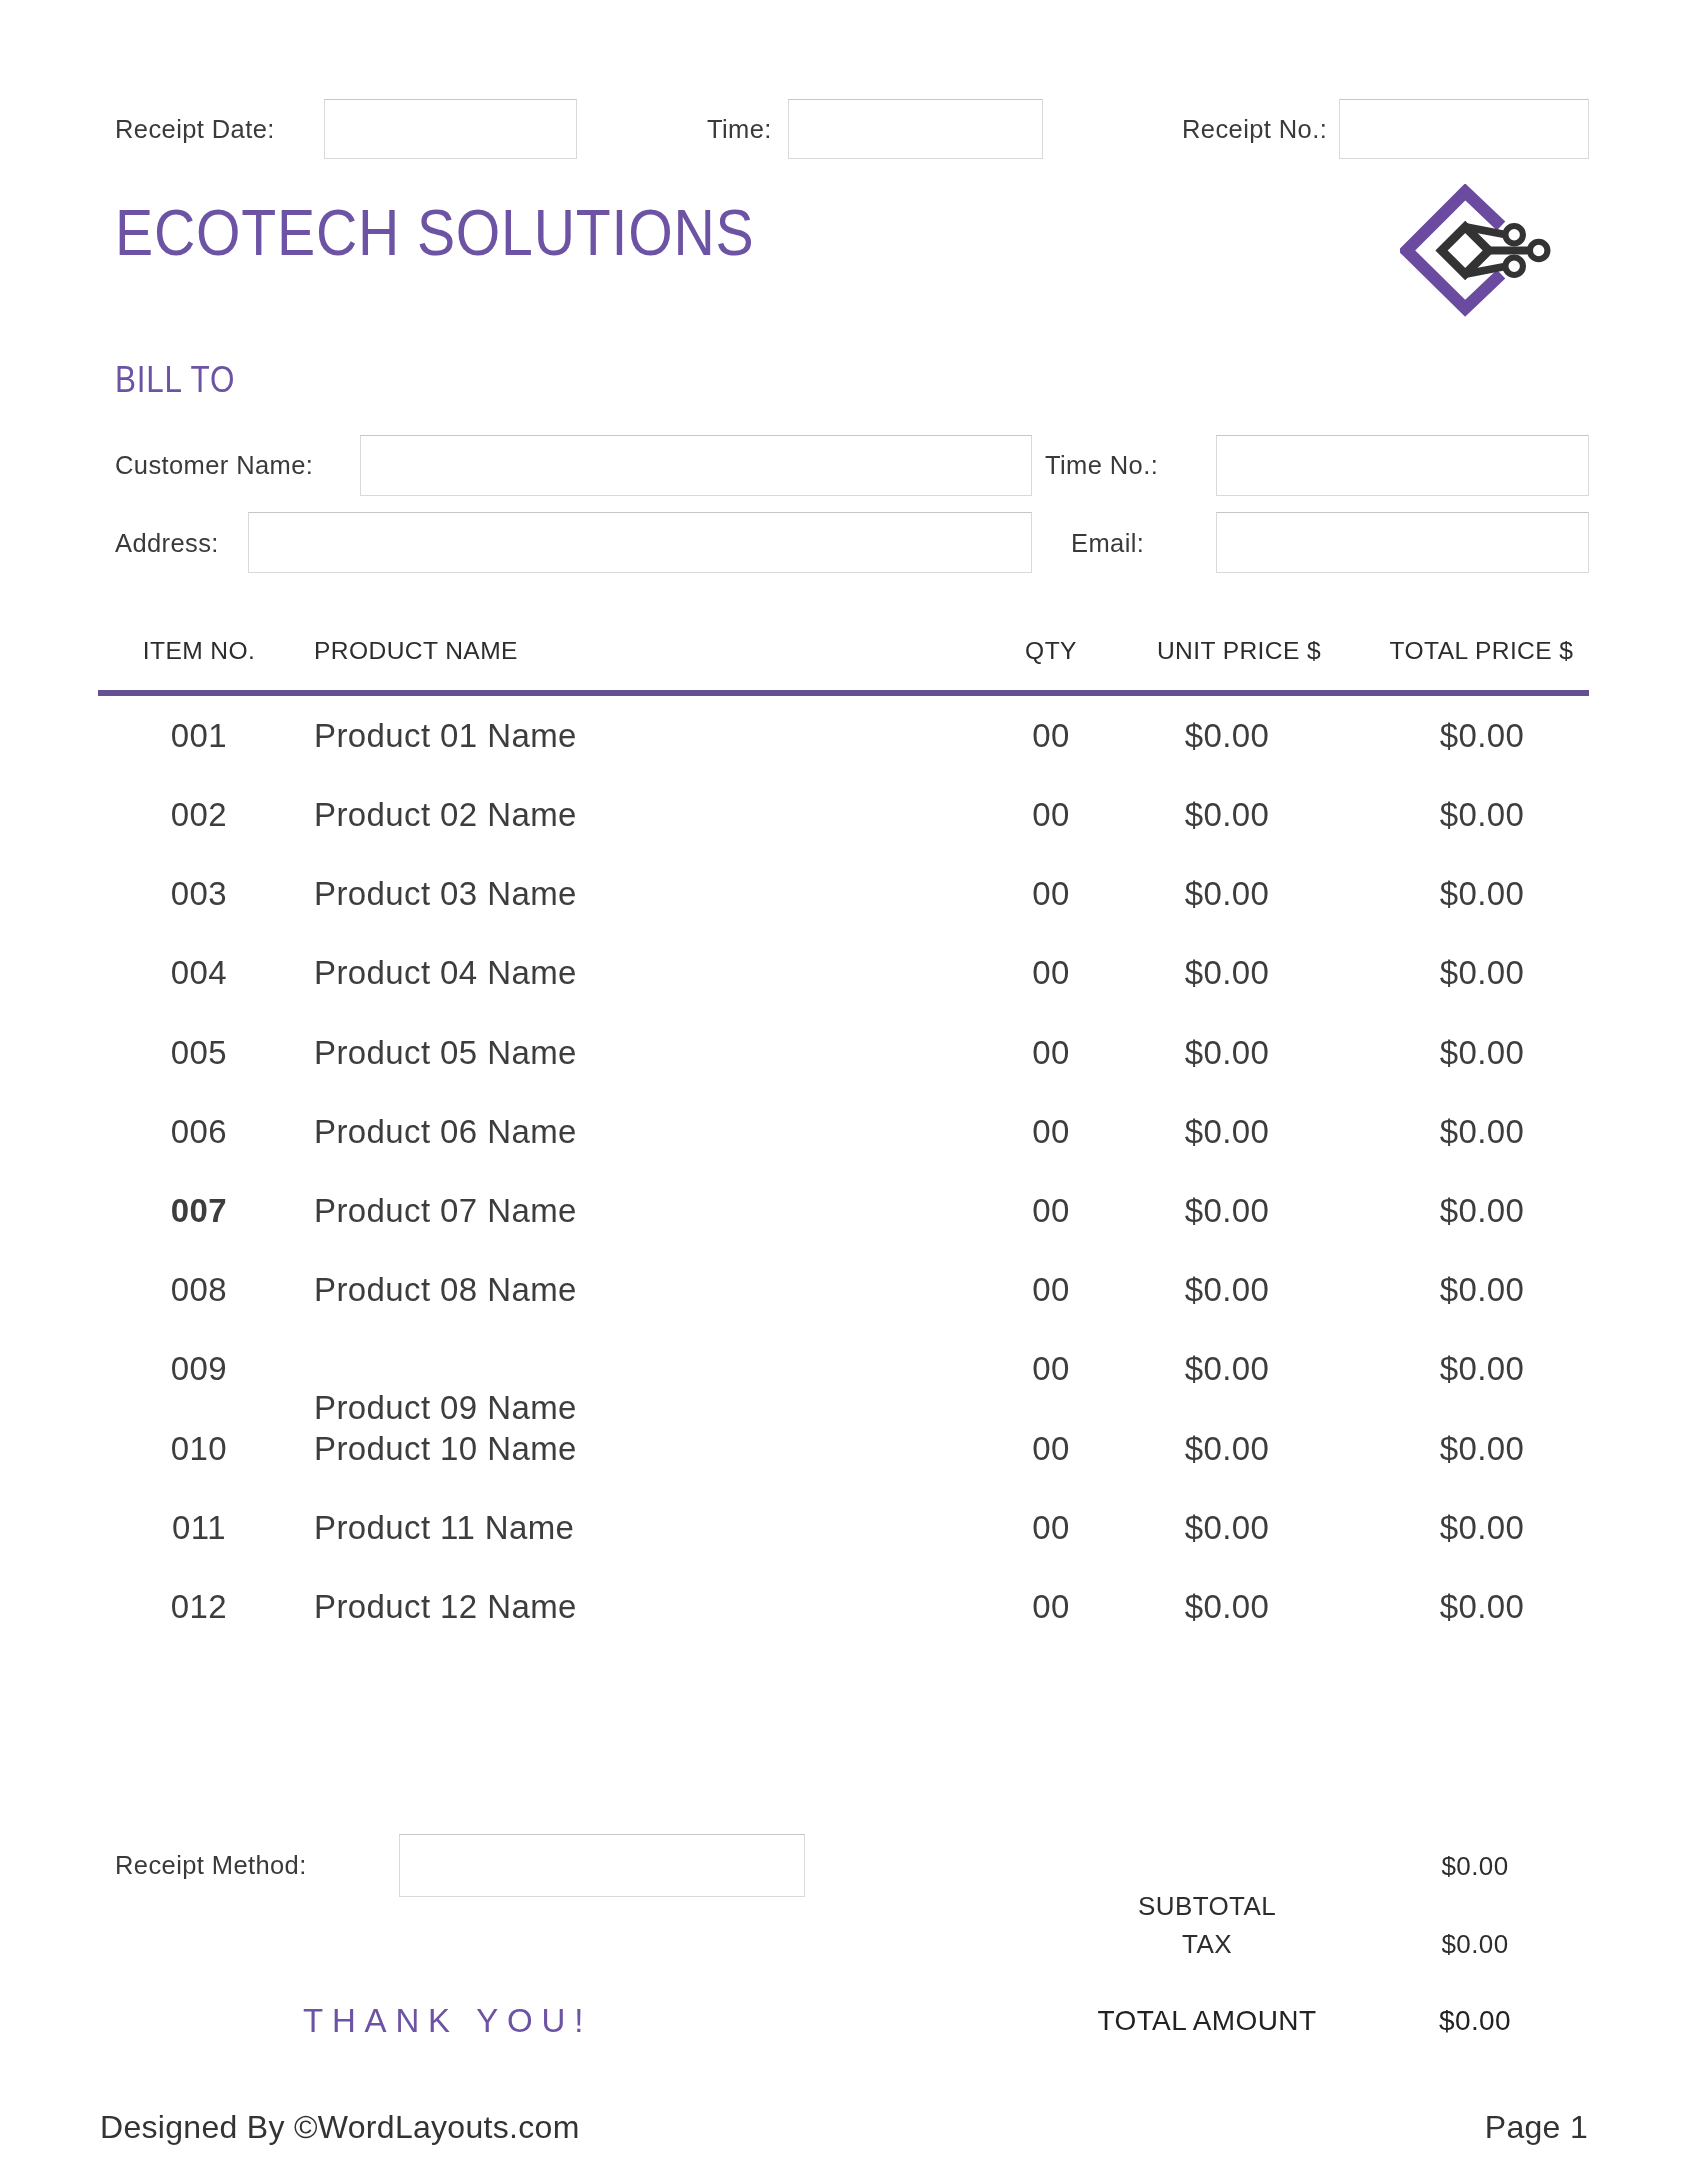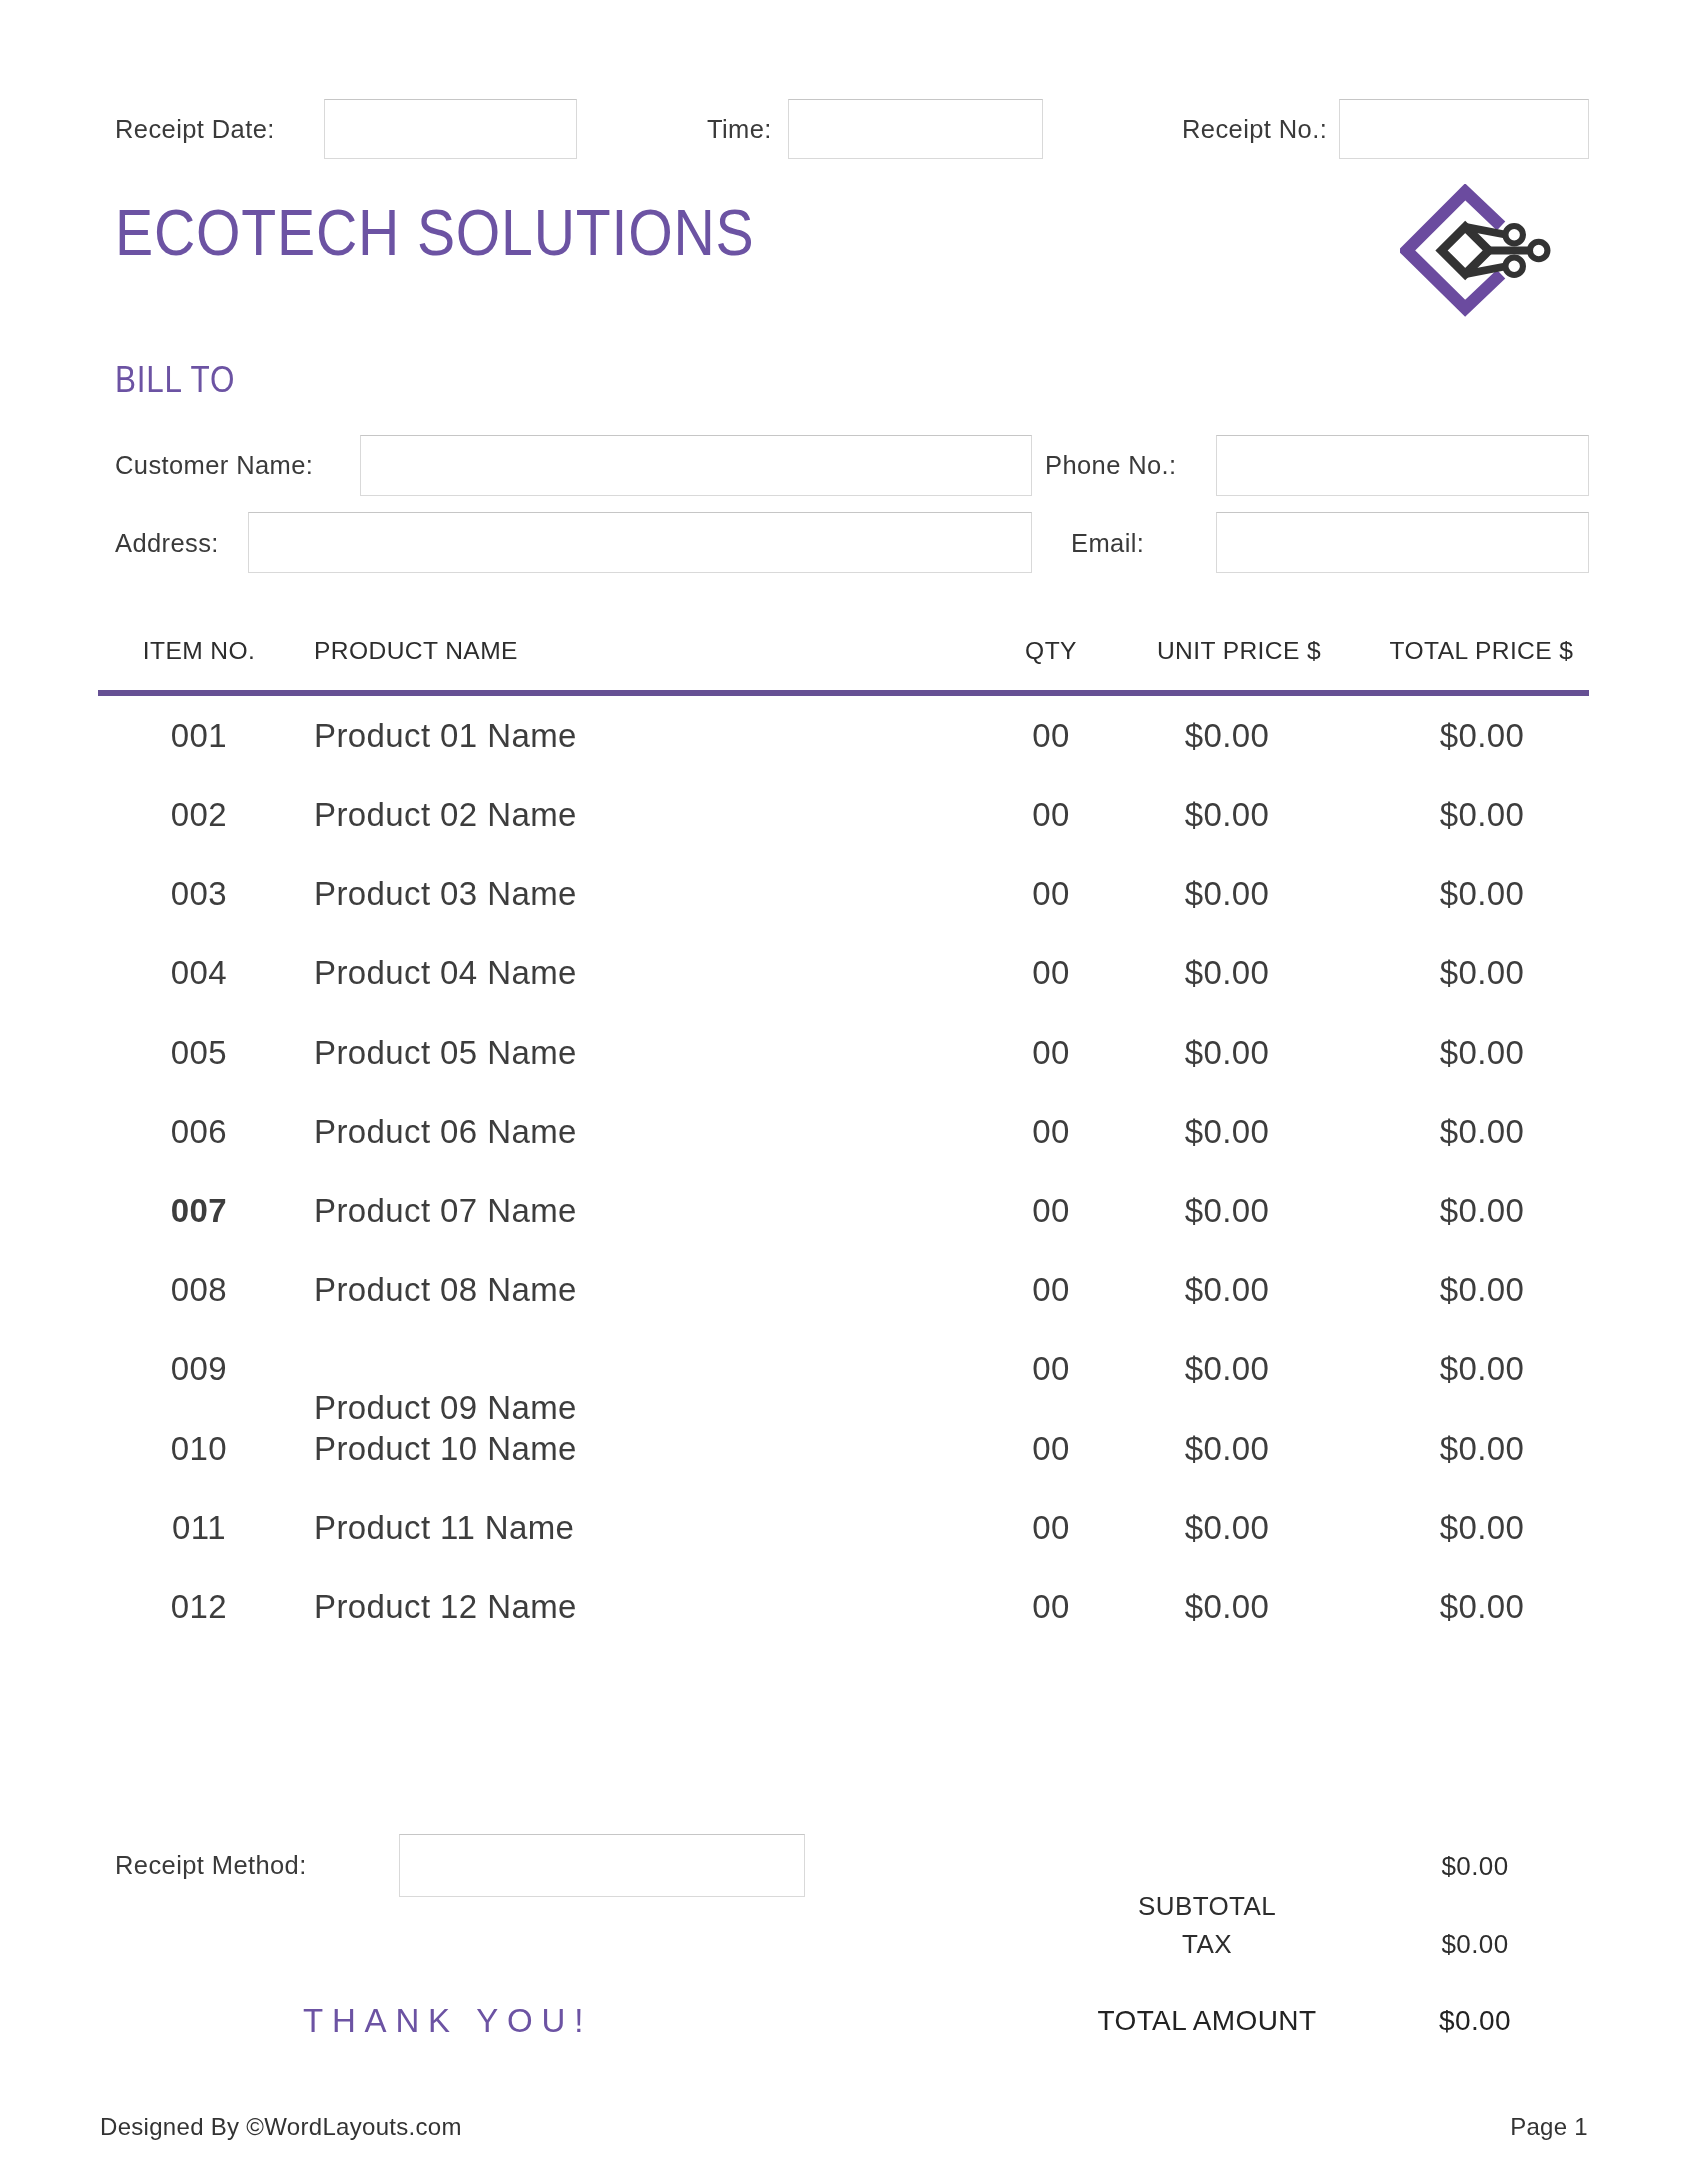--- a/index.html
+++ b/index.html
@@ -35,21 +35,21 @@
   .th{font-size:24.6px;color:#2d2d2d;letter-spacing:0.4px;line-height:32px;}
   .cell{font-size:33px;color:#3d3d3d;letter-spacing:0.4px;line-height:33px;}
   .tc{text-align:center;}
   .rule{position:absolute;background:#665094;}
   .tot-lbl{font-size:26px;color:#2d2d2d;letter-spacing:0.4px;line-height:33px;text-align:center;}
   .tot-val{font-size:26px;color:#2d2d2d;letter-spacing:0.4px;line-height:33px;text-align:center;}
   .grand .tot-lbl,.grand .tot-val{font-size:28px;color:#222;}
   .thanks{
     font-size:33px;color:#6C53A3;letter-spacing:8.8px;line-height:39px;
   }
-  .footer-txt{font-size:24px;color:#333;letter-spacing:0.3px;line-height:30px;}
+  .footer-txt{font-size:32px;color:#333;letter-spacing:0.3px;line-height:30px;}
 </style>
 </head>
 <body>
 
 <div id="page">
 
   <div class="abs lbl" style="left:115px;top:113px;">Receipt Date:</div>
   <input class="box" style="left: 324px; top: 99px; width: 253px; height: 60px;" value="">
 
   <div class="abs lbl" style="left:707px;top:113px;">Time:</div>
@@ -69,21 +69,21 @@
     <circle cx="130" cy="58" r="10" fill="#ffffff" stroke="#333333" stroke-width="7"></circle>
     <circle cx="158" cy="76" r="10" fill="#ffffff" stroke="#333333" stroke-width="7"></circle>
     <circle cx="130" cy="94" r="10" fill="#ffffff" stroke="#333333" stroke-width="7"></circle>
   </svg>
 
   <div class="abs section-h" style="left:115px;top:360px;">BILL TO</div>
 
   <div class="abs lbl" style="left:115px;top:449px;">Customer Name:</div>
   <input class="box" style="left: 360px; top: 435px; width: 672px; height: 61px;" value="">
 
-  <div class="abs lbl" style="left:1045px;top:449px;">Phone No.:</div>
+  <div class="abs lbl" style="left:1045px;top:449px;">Time No.:</div>
   <input class="box" style="left: 1216px; top: 435px; width: 373px; height: 61px;" value="">
 
   <div class="abs lbl" style="left:115px;top:527px;">Address:</div>
   <input class="box" style="left: 248px; top: 512px; width: 784px; height: 61px;" value="">
 
   <div class="abs lbl" style="left:1045px;top:527px;margin-left:26px;">Email:</div>
   <input class="box" style="left: 1216px; top: 512px; width: 373px; height: 61px;" value="">
 
   <div class="abs th tc" style="left:129px;top:635px;width:140px;">ITEM NO.</div>
   <div class="abs th" style="left:314px;top:635px;">PRODUCT NAME</div>

